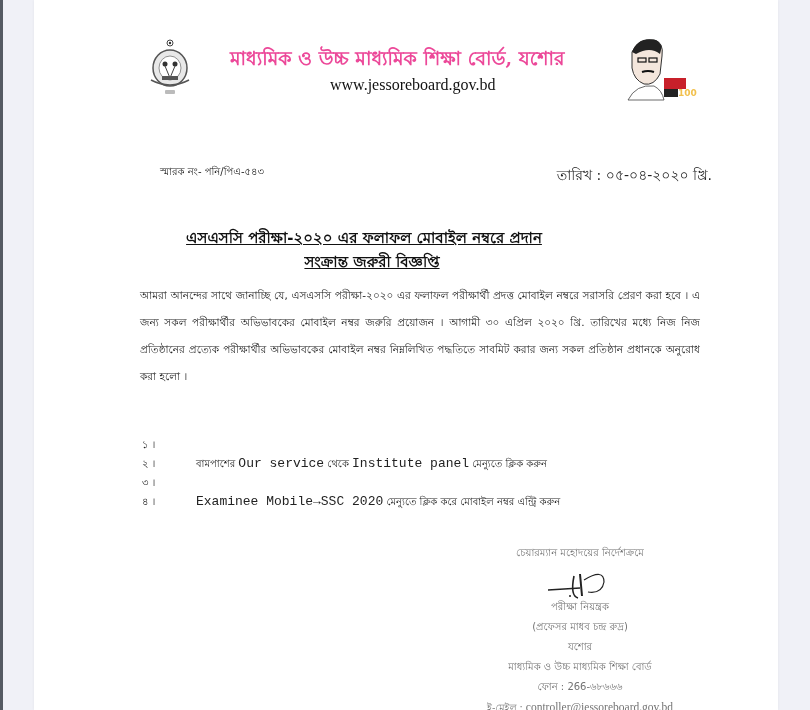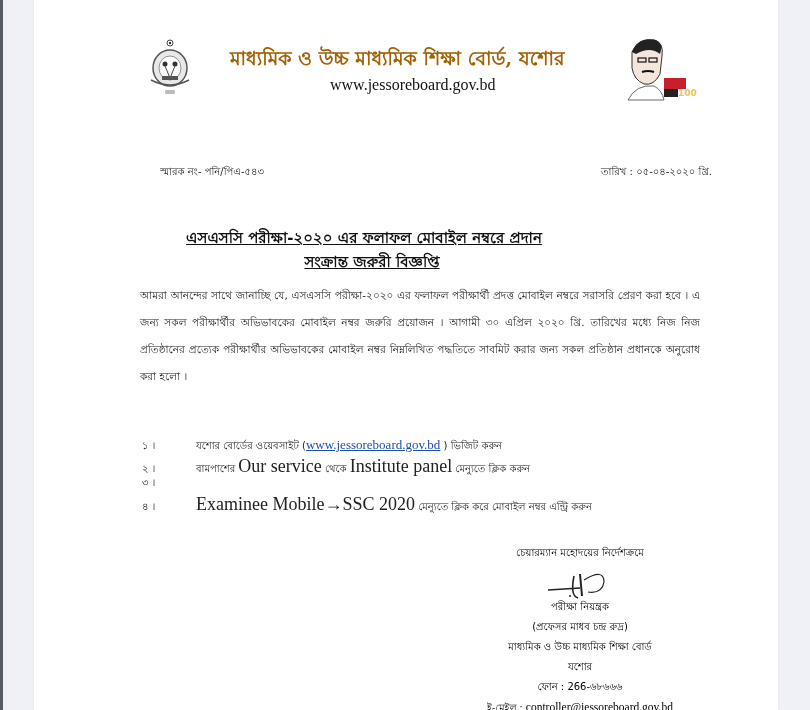--- a/index.html
+++ b/index.html
@@ -21,33 +21,33 @@
     }
     .emblem {
       position: absolute; left: 114px; top: 38px; width: 44px; height: 60px;
     }
     .portrait {
       position: absolute; left: 590px; top: 34px; width: 78px; height: 70px;
     }
     .org-name {
       position: absolute; left: 196px; top: 44px; width: 420px;
       font-family: "DejaVu Serif", serif; font-size: 19px; font-weight: bold;
-      color: #a16207; white-space: nowrap; text-align: left;
+      color: #ec4899; white-space: nowrap; text-align: left;
     }
     .org-url {
       position: absolute; left: 296px; top: 76px;
       font-family: "Liberation Serif", serif; font-size: 16px; color: #111;
     }
     .memo {
       position: absolute; left: 82px; top: 164px;
       font-size: 10px; color: #222; white-space: nowrap; margin-left: 44px;
     }
     .date {
       position: absolute; right: 66px; top: 164px;
-      font-size: 10px; color: #222; white-space: nowrap;
+      font-size: 14px; color: #222; white-space: nowrap;
     }
     .title {
       position: absolute; left: 0; width: 660px; text-align: center;
       font-size: 15px; font-weight: bold; text-decoration: underline;
       color: #111;
     }
     .title.l1 { top: 226px; }
     .title.l2 { top: 250px; margin-left: 8px; }
     .body-para {
       position: absolute; left: 106px; top: 282px; width: 560px;
@@ -57,29 +57,29 @@
     .steps {
       position: absolute; left: 108px; top: 437px; width: 560px;
     }
     .step {
       display: flex; align-items: baseline; height: 19px;
       font-size: 10px; color: #222; white-space: nowrap;
     }
     .step .num { width: 54px; font-size: 10px; }
     .step .txt { font-size: 10px; }
     .step .en {
-      font-family: Liberation Serif, serif; font-size: 18px;
+      font-family: Liberation Mono, monospace; font-size: 13px;
     }
     .step .link {
       font-family: "Liberation Serif", serif; font-size: 13px;
       color: #1a4fb0; text-decoration: underline;
     }
     .sig-block {
       position: absolute; left: 426px; width: 240px; text-align: center;
-      color: #000000;
+      color: #737373;
     }
     .sig-line { font-size: 10px; height: 20px; line-height: 20px; white-space: nowrap; }
     .signature {
       position: absolute; left: 510px; top: 566px; width: 70px; height: 36px;
     }
     .email { font-size: 9.5px; }
     .email .en { font-family: "Liberation Serif", serif; font-size: 11.5px; }
   </style>
 </head>
 <body>
@@ -120,23 +120,20 @@
   <div class="date">তারিখ : ০৫-০৪-২০২০ খ্রি.</div>
 
   <div class="title l1">এসএসসি পরীক্ষা-২০২০ এর ফলাফল মোবাইল নম্বরে প্রদান</div>
   <div class="title l2">সংক্রান্ত জরুরী বিজ্ঞপ্তি</div>
 
   <div class="body-para">আমরা আনন্দের সাথে জানাচ্ছি যে, এসএসসি পরীক্ষা-২০২০ এর ফলাফল পরীক্ষার্থী প্রদত্ত মোবাইল নম্বরে সরাসরি প্রেরণ করা হবে । এ জন্য সকল পরীক্ষার্থীর অভিভাবকের মোবাইল নম্বর জরুরি প্রয়োজন । আগামী ৩০ এপ্রিল ২০২০ খ্রি. তারিখের মধ্যে নিজ নিজ প্রতিষ্ঠানের প্রত্যেক পরীক্ষার্থীর অভিভাবকের মোবাইল নম্বর নিম্নলিখিত পদ্ধতিতে সাবমিট করার জন্য সকল প্রতিষ্ঠান প্রধানকে অনুরোধ করা হলো ।</div>
 
   <div class="steps">
     <div class="step">
       <span class="num">১ ।</span>
-      <span class="txt">
-        <span>যশোর বোর্ডের ওয়েবসাইট (</span><span class="link">www.jessoreboard.gov.bd</span><span> ) ভিজিট করুন</span>
-      </span>
     </div>
     <div class="step">
       <span class="num">২ ।</span>
       <span class="txt">
         <span>বামপাশের </span><span class="en">Our service</span><span> থেকে </span><span class="en">Institute panel</span><span> মেন্যুতে ক্লিক করুন</span>
       </span>
     </div>
     <div class="step">
       <span class="num">৩ ।</span>
     </div>
@@ -156,21 +153,21 @@
     <path d="M4 24 L36 22" stroke="#222" stroke-width="1.4" fill="none"></path>
     <path d="M30 10 Q26 30 34 32" stroke="#222" stroke-width="1.6" fill="none"></path>
     <path d="M36 8 L38 30" stroke="#222" stroke-width="2" fill="none"></path>
     <path d="M40 14 Q60 2 60 16 Q58 28 44 26" stroke="#222" stroke-width="1.2" fill="none"></path>
     <circle cx="26" cy="30" r="1" fill="#222"></circle>
   </svg>
 
   <div class="sig-block" style="top:597px;">
     <div class="sig-line">পরীক্ষা নিয়ন্ত্রক</div>
     <div class="sig-line">(প্রফেসর মাধব চন্দ্র রুদ্র)</div>
+    <div class="sig-line">যশোর</div>
     <div class="sig-line">মাধ্যমিক ও উচ্চ মাধ্যমিক শিক্ষা বোর্ড</div>
-    <div class="sig-line">যশোর</div>
     <div class="sig-line">ফোন : 266-৬৮৬৬৬</div>
     <div class="sig-line email">
       <span>ই-মেইল : </span><span class="en">controller@jessoreboard.gov.bd</span>
     </div>
   </div>
 
 </div>
 
 </body></html>

